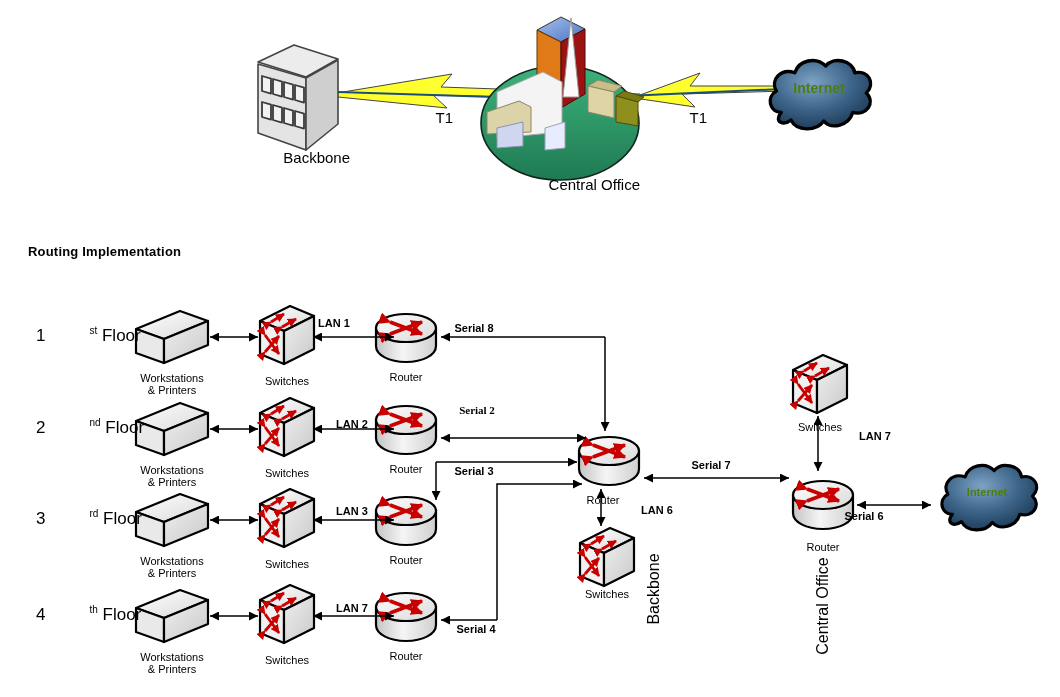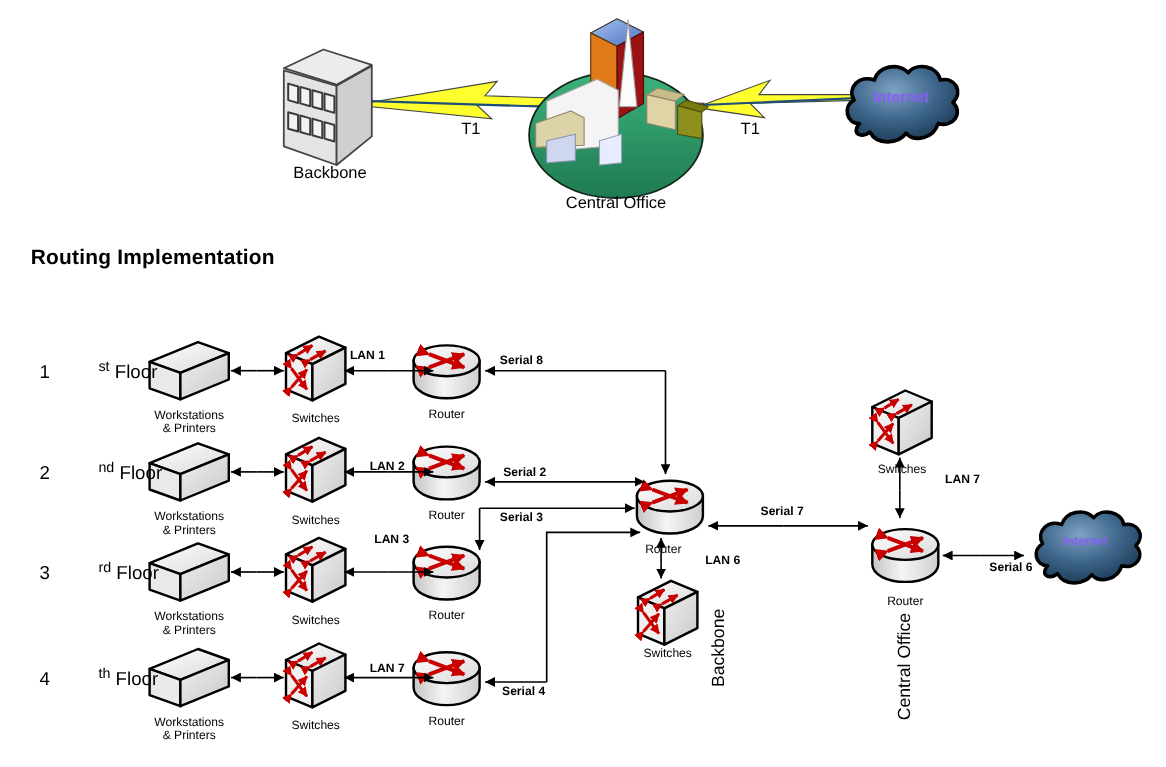--- a/index.html
+++ b/index.html
@@ -1,25 +1,25 @@
 <!DOCTYPE html>
 <html><head>
 <meta charset="utf-8">
 <style>
   html,body{margin:0;padding:0;background:#fff;}
   #stage{position:relative;width:1060px;height:697px;overflow:hidden;
          font-family:"Liberation Sans",sans-serif;color:#000;background:#fff;}
   #diagram-svg{position:absolute;left:0;top:0;}
   .lbl{position:absolute;font-size:11px;line-height:12px;text-align:center;white-space:nowrap;}
   .bold{font-weight:bold;}
-  .white{color:#8b5cf6;}
-  .heading{position:absolute;left:28px;top:224px;font-size:19px;font-weight:bold;letter-spacing:.2px;}
+  .white{color:#4d7c0f;}
+  .heading{position:absolute;left:28px;top:244px;font-size:13px;font-weight:bold;letter-spacing:.2px;}
   .floor{position:absolute;left:36px;width:92px;text-align:right;font-size:17px;white-space:nowrap;}
-  .floor sup{font-size:13px;margin-left:44px;}
-  .cap{position:absolute;font-size:15px;text-align:center;white-space:nowrap;}
+  .floor sup{font-size:10px;margin-left:44px;}
+  .cap{position:absolute;font-size:15px;text-align:right;white-space:nowrap;}
   .vert{position:absolute;font-size:16px;text-align:center;transform:rotate(-90deg);white-space:nowrap;}
 </style>
 </head>
 <body>
 
 <div id="stage">
 
 <svg id="diagram-svg" width="1060" height="697" viewBox="0 0 1060 697">
   <defs>
     <linearGradient id="gTop" x1="0" y1="0" x2="1" y2="1">
@@ -225,34 +225,34 @@
 <div class="lbl" style="left:249px;top:558px;width:76px;">Switches</div>
 <div class="lbl" style="left:249px;top:654px;width:76px;">Switches</div>
 
 <div class="lbl" style="left:368px;top:371px;width:76px;">Router</div>
 <div class="lbl" style="left:368px;top:463px;width:76px;">Router</div>
 <div class="lbl" style="left:368px;top:554px;width:76px;">Router</div>
 <div class="lbl" style="left:368px;top:650px;width:76px;">Router</div>
 
 <div class="lbl bold" style="left:314px;top:317px;width:40px;">LAN 1</div>
 <div class="lbl bold" style="left:332px;top:418px;width:40px;text-align:center;">LAN 2</div>
-<div class="lbl bold" style="left:332px;top:485px;width:40px;text-align:right;">LAN 3</div>
+<div class="lbl bold" style="left:332px;top:505px;width:40px;">LAN 3</div>
 <div class="lbl bold" style="left:332px;top:602px;width:40px;">LAN 7</div>
 
 <div class="lbl bold" style="left:450px;top:322px;width:48px;">Serial 8</div>
-<div class="lbl bold" style="left:453px;top:424px;width:48px;">Serial 2</div>
+<div class="lbl bold" style="left:453px;top:404px;width:48px;font-family:Liberation Serif, serif;">Serial 2</div>
 <div class="lbl bold" style="left:450px;top:465px;width:48px;">Serial 3</div>
 <div class="lbl bold" style="left:452px;top:623px;width:48px;">Serial 4</div>
 
 <div class="lbl" style="left:565px;top:494px;width:76px;">Router</div>
 <div class="lbl bold" style="left:637px;top:504px;width:40px;">LAN 6</div>
 <div class="lbl" style="left:569px;top:588px;width:76px;">Switches</div>
 <div class="vert" style="left:604px;top:580px;width:100px;">Backbone</div>
 <div class="lbl bold" style="left:686px;top:459px;width:50px;">Serial 7</div>
 
 <div class="lbl" style="left:782px;top:421px;width:76px;">Switches</div>
 <div class="lbl bold" style="left:855px;top:430px;width:40px;">LAN 7</div>
 <div class="lbl" style="left:785px;top:541px;width:76px;">Router</div>
 <div class="vert" style="left:763px;top:597px;width:120px;">Central Office</div>
-<div class="lbl bold" style="left:894px;top:510px;width:50px;">Serial 6</div>
+<div class="lbl bold" style="left:839px;top:510px;width:50px;">Serial 6</div>
 <div class="lbl bold white" style="left:945px;top:486px;width:84px;">Internet</div>
 
 </div>
 
 </body></html>

